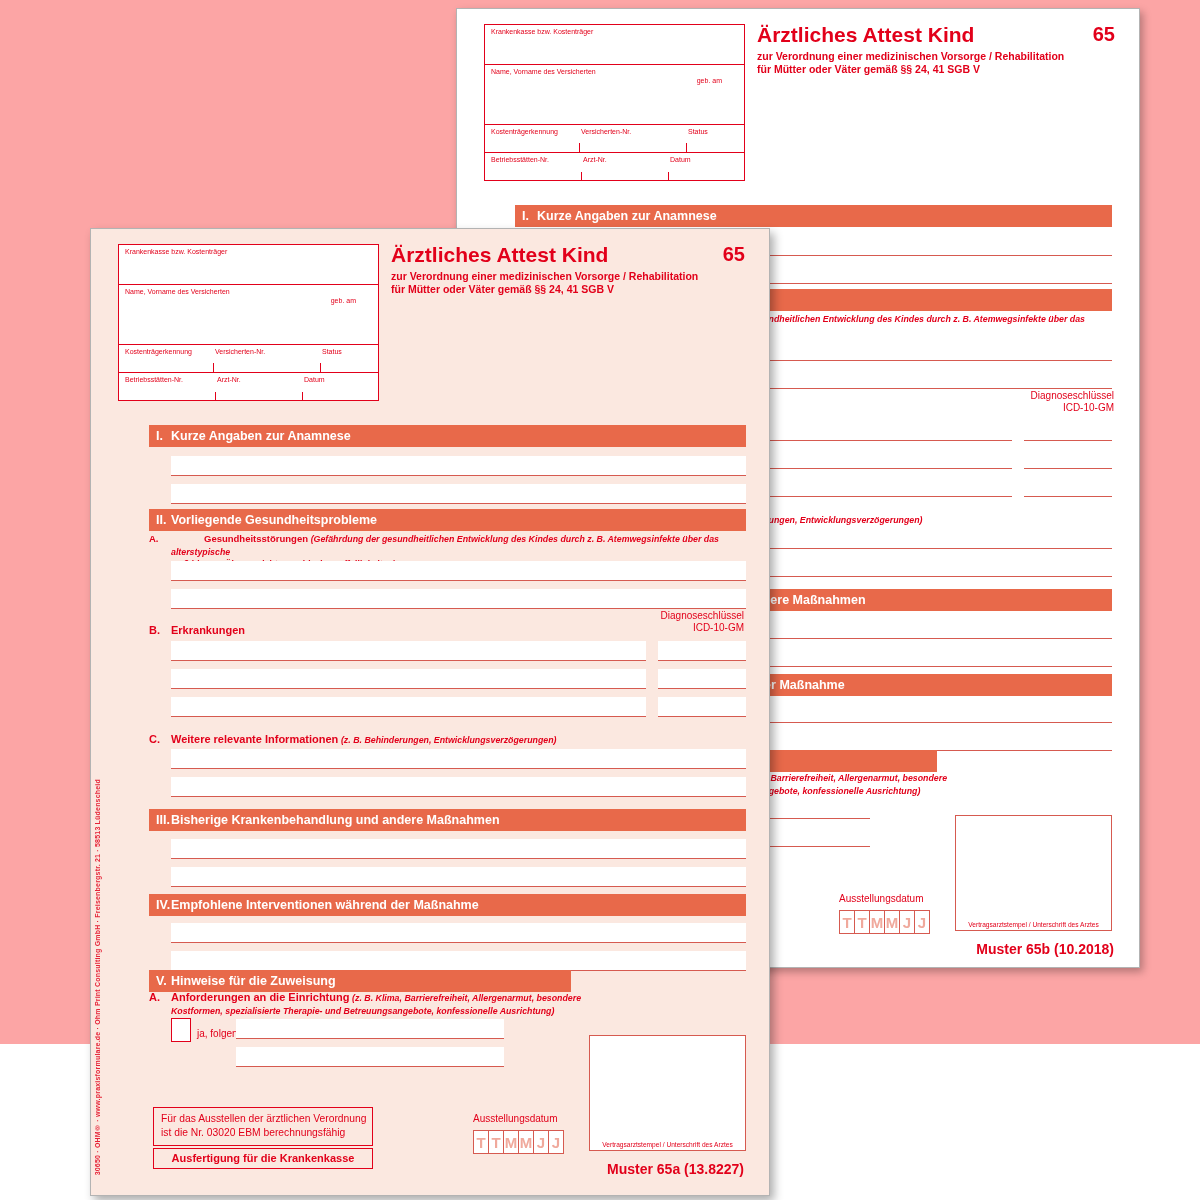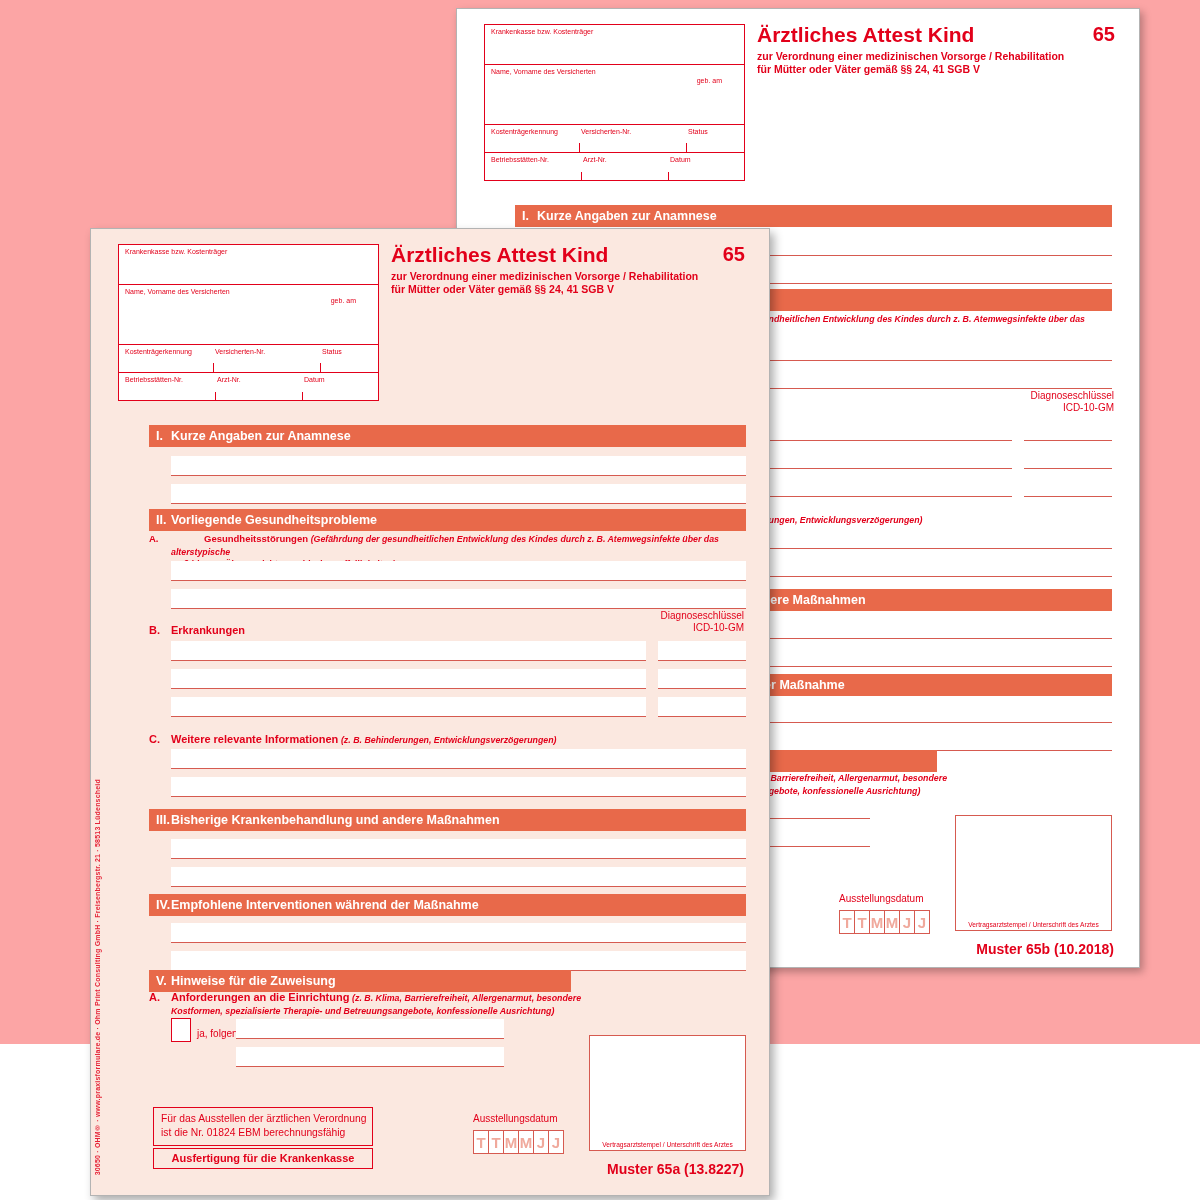--- a/index.html
+++ b/index.html
@@ -309,21 +309,21 @@
         <span class="fital">(z. B. Klima, Barrierefreiheit, Allergenarmut, besondere</span><br>
         <span class="fital">Kostformen, spezialisierte Therapie- und Betreuungsangebote, konfessionelle Ausrichtung)</span></span>
     </div>
     <div class="checkbox"></div>
     <div class="yeslbl">ja, folgende</div>
     <div class="iline" style="left:145px;top:790px;width:268px"></div>
     <div class="iline" style="left:145px;top:818px;width:268px"></div>
 
     <div class="ebmbox">
       <div>Für das Ausstellen der ärztlichen Verordnung</div>
-      <div>ist die Nr. 01824 EBM berechnungsfähig</div>
+      <div>ist die Nr. 03020 EBM berechnungsfähig</div>
     </div>
     <div class="copybox">Ausfertigung für die Krankenkasse</div>
 
     <div class="stamp">
       <span class="stampcap">Vertragsarztstempel / Unterschrift des Arztes</span>
     </div>
     <div class="idlabel">Ausstellungsdatum</div>
     <div class="dboxes">
       <span class="dbox">T</span>
       <span class="dbox">T</span>

